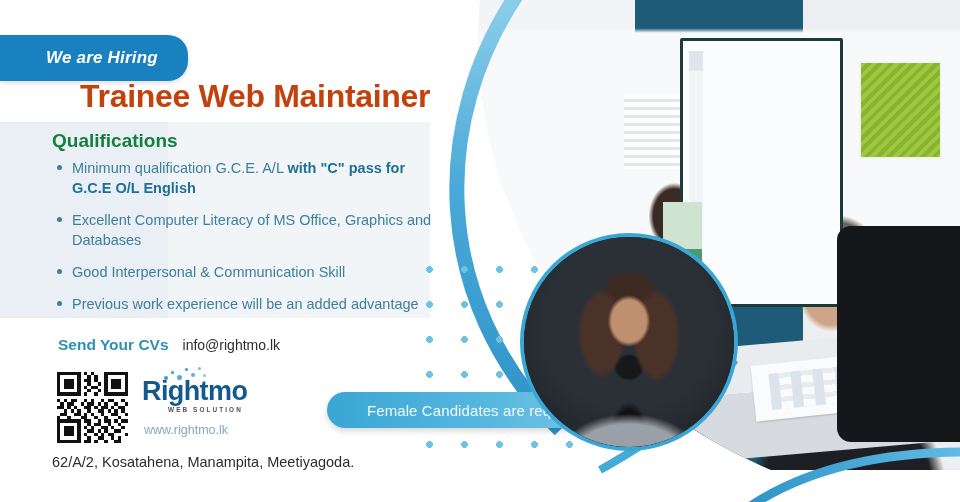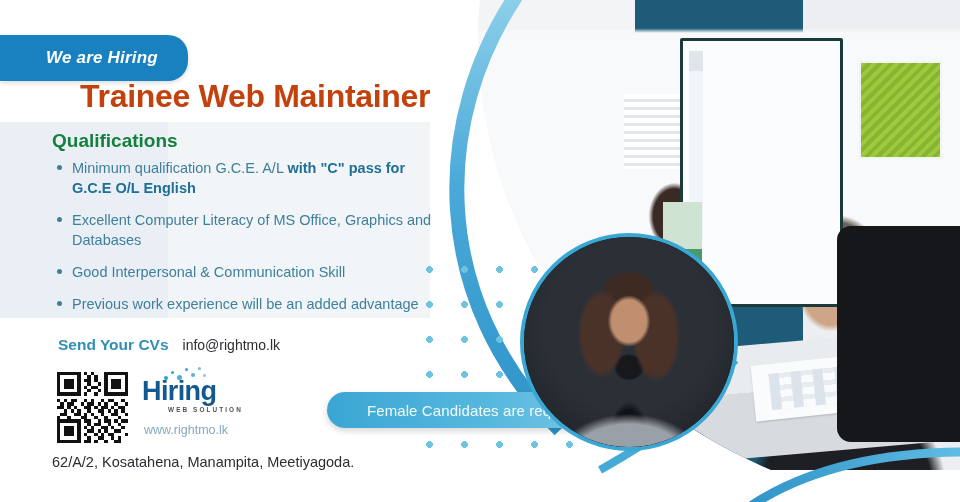--- a/index.html
+++ b/index.html
@@ -563,21 +563,21 @@
   <div class="logo">
     <div class="logo-bubbles">
       <i style="left:0;top:9px;width:4px;height:4px;"></i>
       <i style="left:7px;top:4px;width:3px;height:3px;"></i>
       <i style="left:13px;top:8px;width:5px;height:5px;opacity:.85;"></i>
       <i style="left:21px;top:1px;width:3px;height:3px;"></i>
       <i style="left:27px;top:6px;width:4px;height:4px;opacity:.8;"></i>
       <i style="left:34px;top:0px;width:3px;height:3px;opacity:.7;"></i>
       <i style="left:39px;top:7px;width:3px;height:3px;opacity:.6;"></i>
     </div>
-    <div class="logo-word">Hiring</div>
+    <div class="logo-word">Rightmo</div>
     <div class="logo-sub">WEB SOLUTION</div>
   </div>
 
   <div class="site">www.rightmo.lk</div>
 
   <div class="female-badge">
     <span>Female Candidates are required</span>
   </div>
 
   <div class="portrait-ring">

